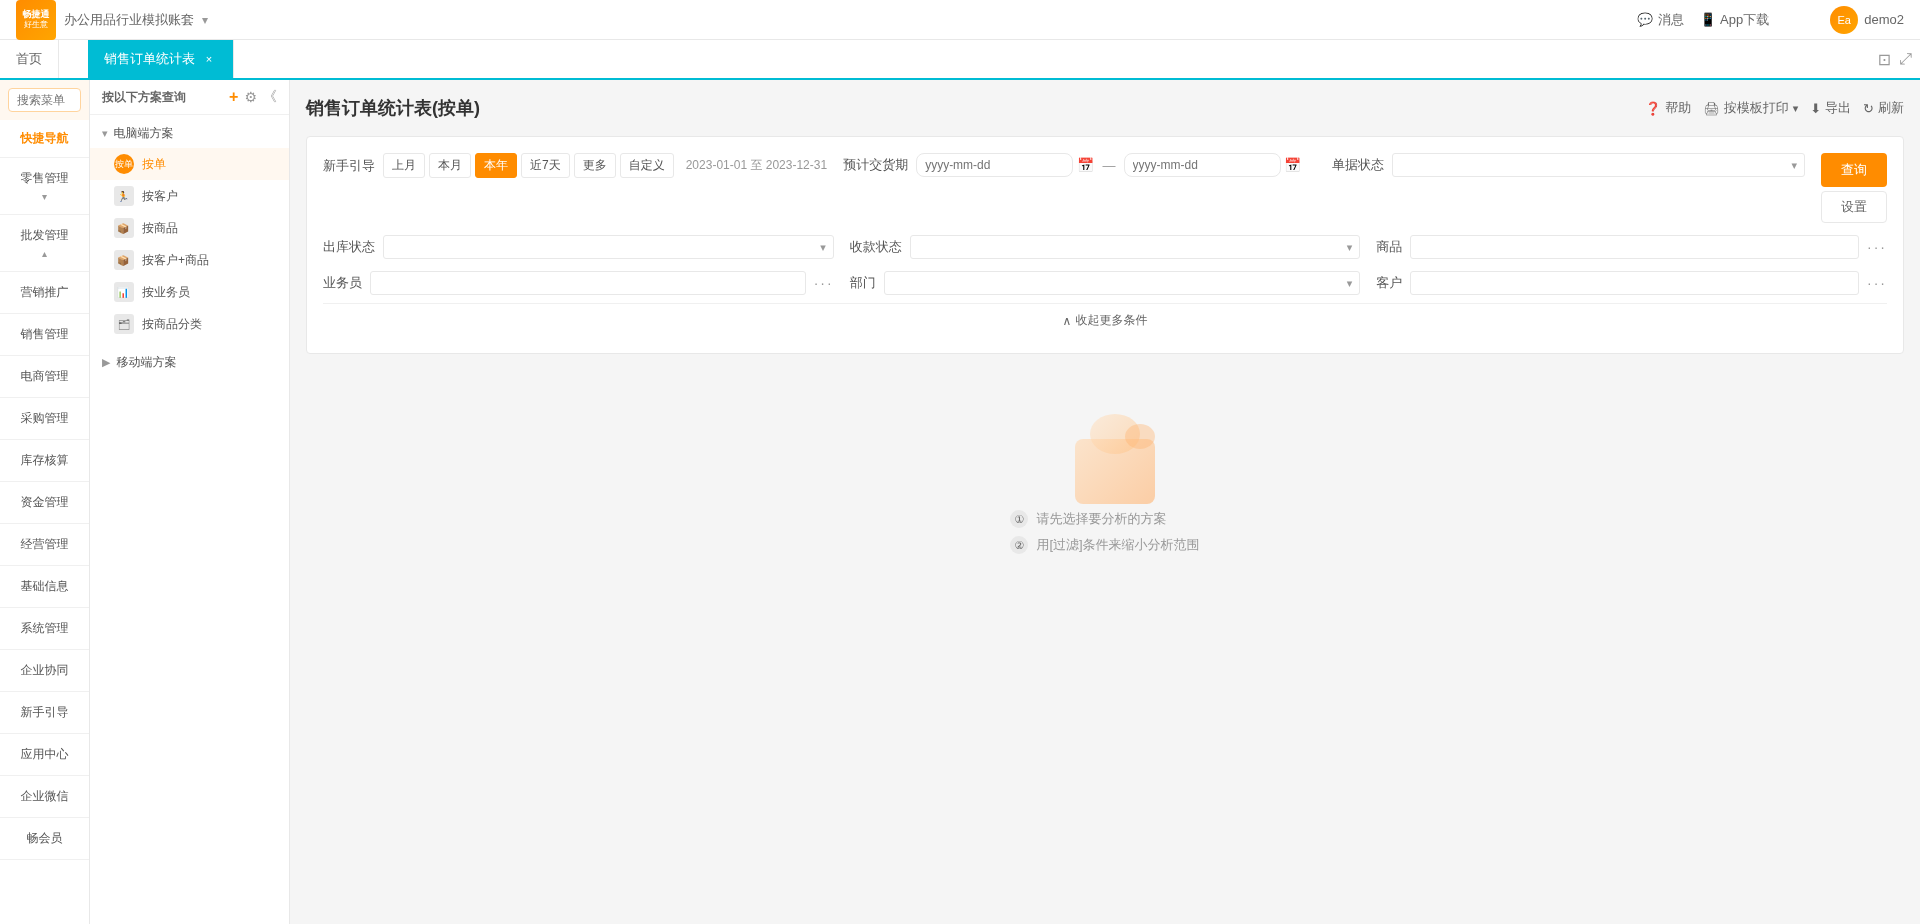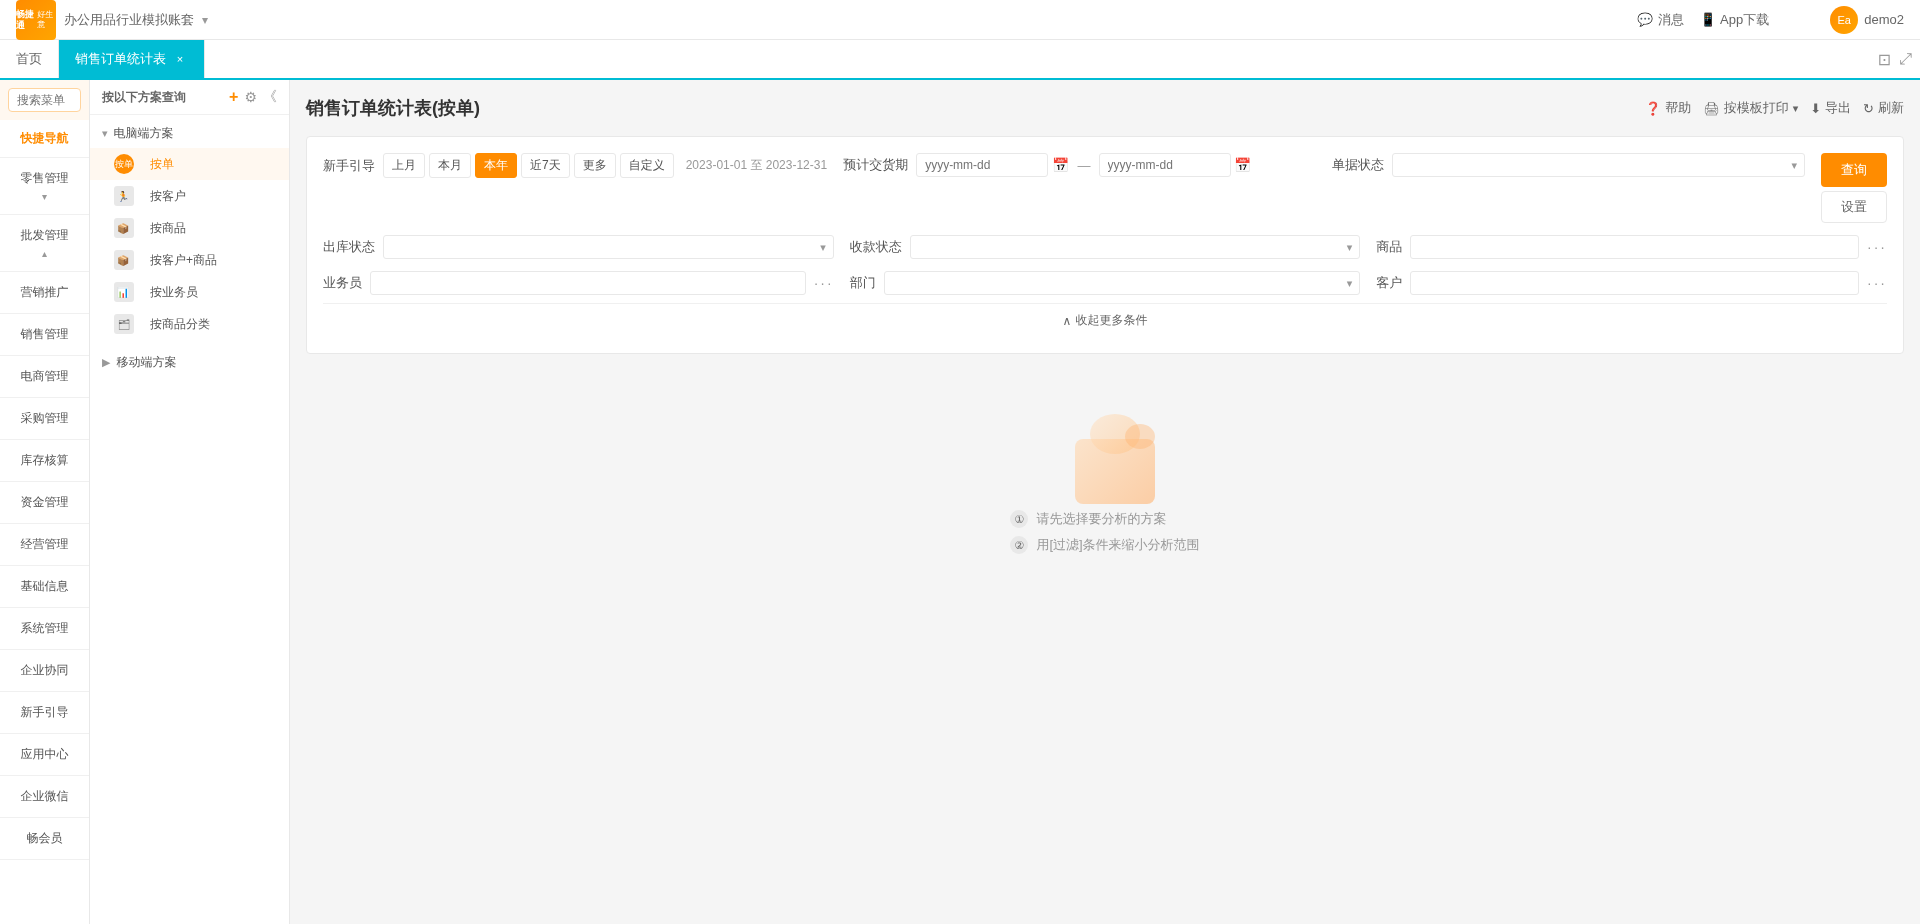--- a/index.html
+++ b/index.html
@@ -1,30 +1,30 @@
 <!DOCTYPE html>
 <html><head>
   <meta charset="utf-8">
   <style>
     * { box-sizing: border-box; margin: 0; padding: 0; }
     body { font-family: 'Microsoft YaHei', sans-serif; font-size: 13px; background: #f5f5f5; color: #333; display: flex; flex-direction: column; height: 924px; overflow: hidden; }
 
     
     .topbar { background: #fff; height: 40px; display: flex; align-items: center; padding: 0 16px; border-bottom: 1px solid #e8e8e8; justify-content: space-between; flex-shrink: 0; }
     .topbar-left { display: flex; align-items: center; gap: 8px; }
-    .logo-box { width: 40px; height: 40px; background: linear-gradient(135deg, #ff8c00, #ffa500); display: flex; align-items: center; justify-content: center; color: #fff; font-size: 10px; border-radius: 4px; flex-direction: row; line-height: 1.2; }
+    .logo-box { width: 40px; height: 40px; background: linear-gradient(135deg, #ff8c00, #ffa500); display: flex; align-items: center; justify-content: center; color: #fff; font-size: 10px; border-radius: 4px; flex-direction: column; line-height: 1.2; }
     .app-title { font-size: 13px; color: #666; }
     .app-dropdown { color: #999; font-size: 12px; cursor: pointer; }
     .topbar-right { display: flex; align-items: center; gap: 16px; color: #666; font-size: 13px; }
     .topbar-right span { cursor: pointer; display: flex; align-items: center; gap: 4px; }
     .avatar { width: 28px; height: 28px; border-radius: 50%; background: linear-gradient(135deg, #ff8c00, #ffa500); display: flex; align-items: center; justify-content: center; color: #fff; font-size: 11px; }
 
     
     .tabbar { background: #fff; height: 40px; display: flex; align-items: stretch; border-bottom: 2px solid #00bcd4; flex-shrink: 0; }
-    .tab { padding: 0 16px; display: flex; align-items: center; cursor: pointer; font-size: 13px; gap: 6px; color: #666; border-right: 1px solid #e8e8e8; }
+    .tab { padding: 0 16px; display: flex; align-items: center; cursor: pointer; font-size: 13px; gap: 6px; color: #666; border-right: 1px solid #e8e8e8; margin-left: 29px; }
     .tab.active { background: #00bcd4; color: #fff; }
     .tab-close { width: 16px; height: 16px; border-radius: 50%; display: flex; align-items: center; justify-content: center; font-size: 11px; cursor: pointer; }
     .tab-home { padding: 0 16px; display: flex; align-items: center; cursor: pointer; font-size: 13px; color: #666; border-right: 1px solid #e8e8e8; }
     .tabbar-controls { margin-left: auto; display: flex; align-items: center; padding: 0 8px; gap: 8px; color: #999; }
     .tabbar-controls span { cursor: pointer; font-size: 16px; }
 
     
     .main-layout { display: flex; flex: 1; overflow: hidden; }
 
     
@@ -39,21 +39,21 @@
     .content { flex: 1; display: flex; overflow: hidden; }
 
     
     .scheme-panel { width: 200px; background: #fff; border-right: 1px solid #e8e8e8; overflow-y: auto; flex-shrink: 0; }
     .scheme-panel-header { padding: 8px 12px; display: flex; align-items: center; justify-content: space-between; border-bottom: 1px solid #f0f0f0; }
     .scheme-panel-title { font-size: 12px; color: #666; font-weight: bold; }
     .scheme-panel-actions { display: flex; align-items: center; gap: 6px; }
     .scheme-panel-actions span { cursor: pointer; color: #999; font-size: 14px; }
     .scheme-group { padding: 4px 0; }
     .scheme-group-header { padding: 6px 12px; display: flex; align-items: center; gap: 6px; cursor: pointer; font-size: 12px; color: #555; }
-    .scheme-item { padding: 6px 12px 6px 24px; display: flex; align-items: center; gap: 16px; cursor: pointer; font-size: 12px; color: #555; }
+    .scheme-item { padding: 6px 12px 6px 24px; display: flex; align-items: center; gap: 8px; cursor: pointer; font-size: 12px; color: #555; }
     .scheme-item.active { background: #fff8f0; color: #ff8c00; }
     .scheme-item .icon-circle { width: 20px; height: 20px; border-radius: 50%; background: #ff8c00; display: flex; align-items: center; justify-content: center; color: #fff; font-size: 10px; flex-shrink: 0; }
     .scheme-item .icon-sq { width: 20px; height: 20px; border-radius: 3px; background: #e8e8e8; display: flex; align-items: center; justify-content: center; color: #666; font-size: 10px; flex-shrink: 0; }
 
     
     .main-content { flex: 1; overflow-y: auto; padding: 16px; }
 
     
     .page-header { display: flex; align-items: center; justify-content: space-between; margin-bottom: 16px; }
     .page-title { font-size: 18px; font-weight: bold; color: #333; }
@@ -66,21 +66,21 @@
     .filter-group { display: flex; gap: 4px; }
     .date-btn { padding: 3px 8px; border-radius: 3px; border: 1px solid #e8e8e8; background: #fff; font-size: 12px; cursor: pointer; color: #555; }
     .date-btn.active { background: #ff8c00; color: #fff; border-color: #ff8c00; padding-left: 8px; }
     .date-range-text { font-size: 12px; color: #999; margin-left: 4px; }
     .filter-select { border: 1px solid #e8e8e8; border-radius: 3px; padding: 4px 24px 4px 8px; font-size: 12px; color: #555; background: #fff; cursor: pointer; appearance: none; position: relative; min-width: 120px; }
     .select-wrapper { position: relative; display: inline-block; }
     .select-wrapper::after { content: '▾'; position: absolute; right: 8px; top: 50%; transform: translateY(-50%); color: #999; pointer-events: none; font-size: 11px; }
     .filter-input { border: 1px solid #e8e8e8; border-radius: 3px; padding: 4px 8px; font-size: 12px; color: #555; background: #fff; min-width: 120px; outline: none; }
     .filter-input::placeholder { color: #ccc; }
     .date-input-group { display: flex; align-items: center; gap: 4px; }
-    .date-input { border: 1px solid #e8e8e8; border-radius: 3px; padding: 4px 8px; font-size: 12px; color: #404040; background: #fff; width: 132px; outline: none; }
+    .date-input { border: 1px solid #e8e8e8; border-radius: 8px; padding: 4px 8px; font-size: 12px; color: #404040; background: #fff; width: 157px; outline: none; }
     .date-separator { color: #999; }
     .cal-icon { color: #ccc; font-size: 14px; cursor: pointer; }
     .dots { color: #999; cursor: pointer; font-size: 14px; letter-spacing: 2px; }
 
     
     .collapse-bar { text-align: center; padding: 8px; border-top: 1px solid #f0f0f0; margin-top: 8px; }
     .collapse-btn { color: #666; font-size: 12px; cursor: pointer; display: inline-flex; align-items: center; gap: 4px; }
 
     
     .action-btns { display: flex; flex-direction: column; gap: 4px; }

